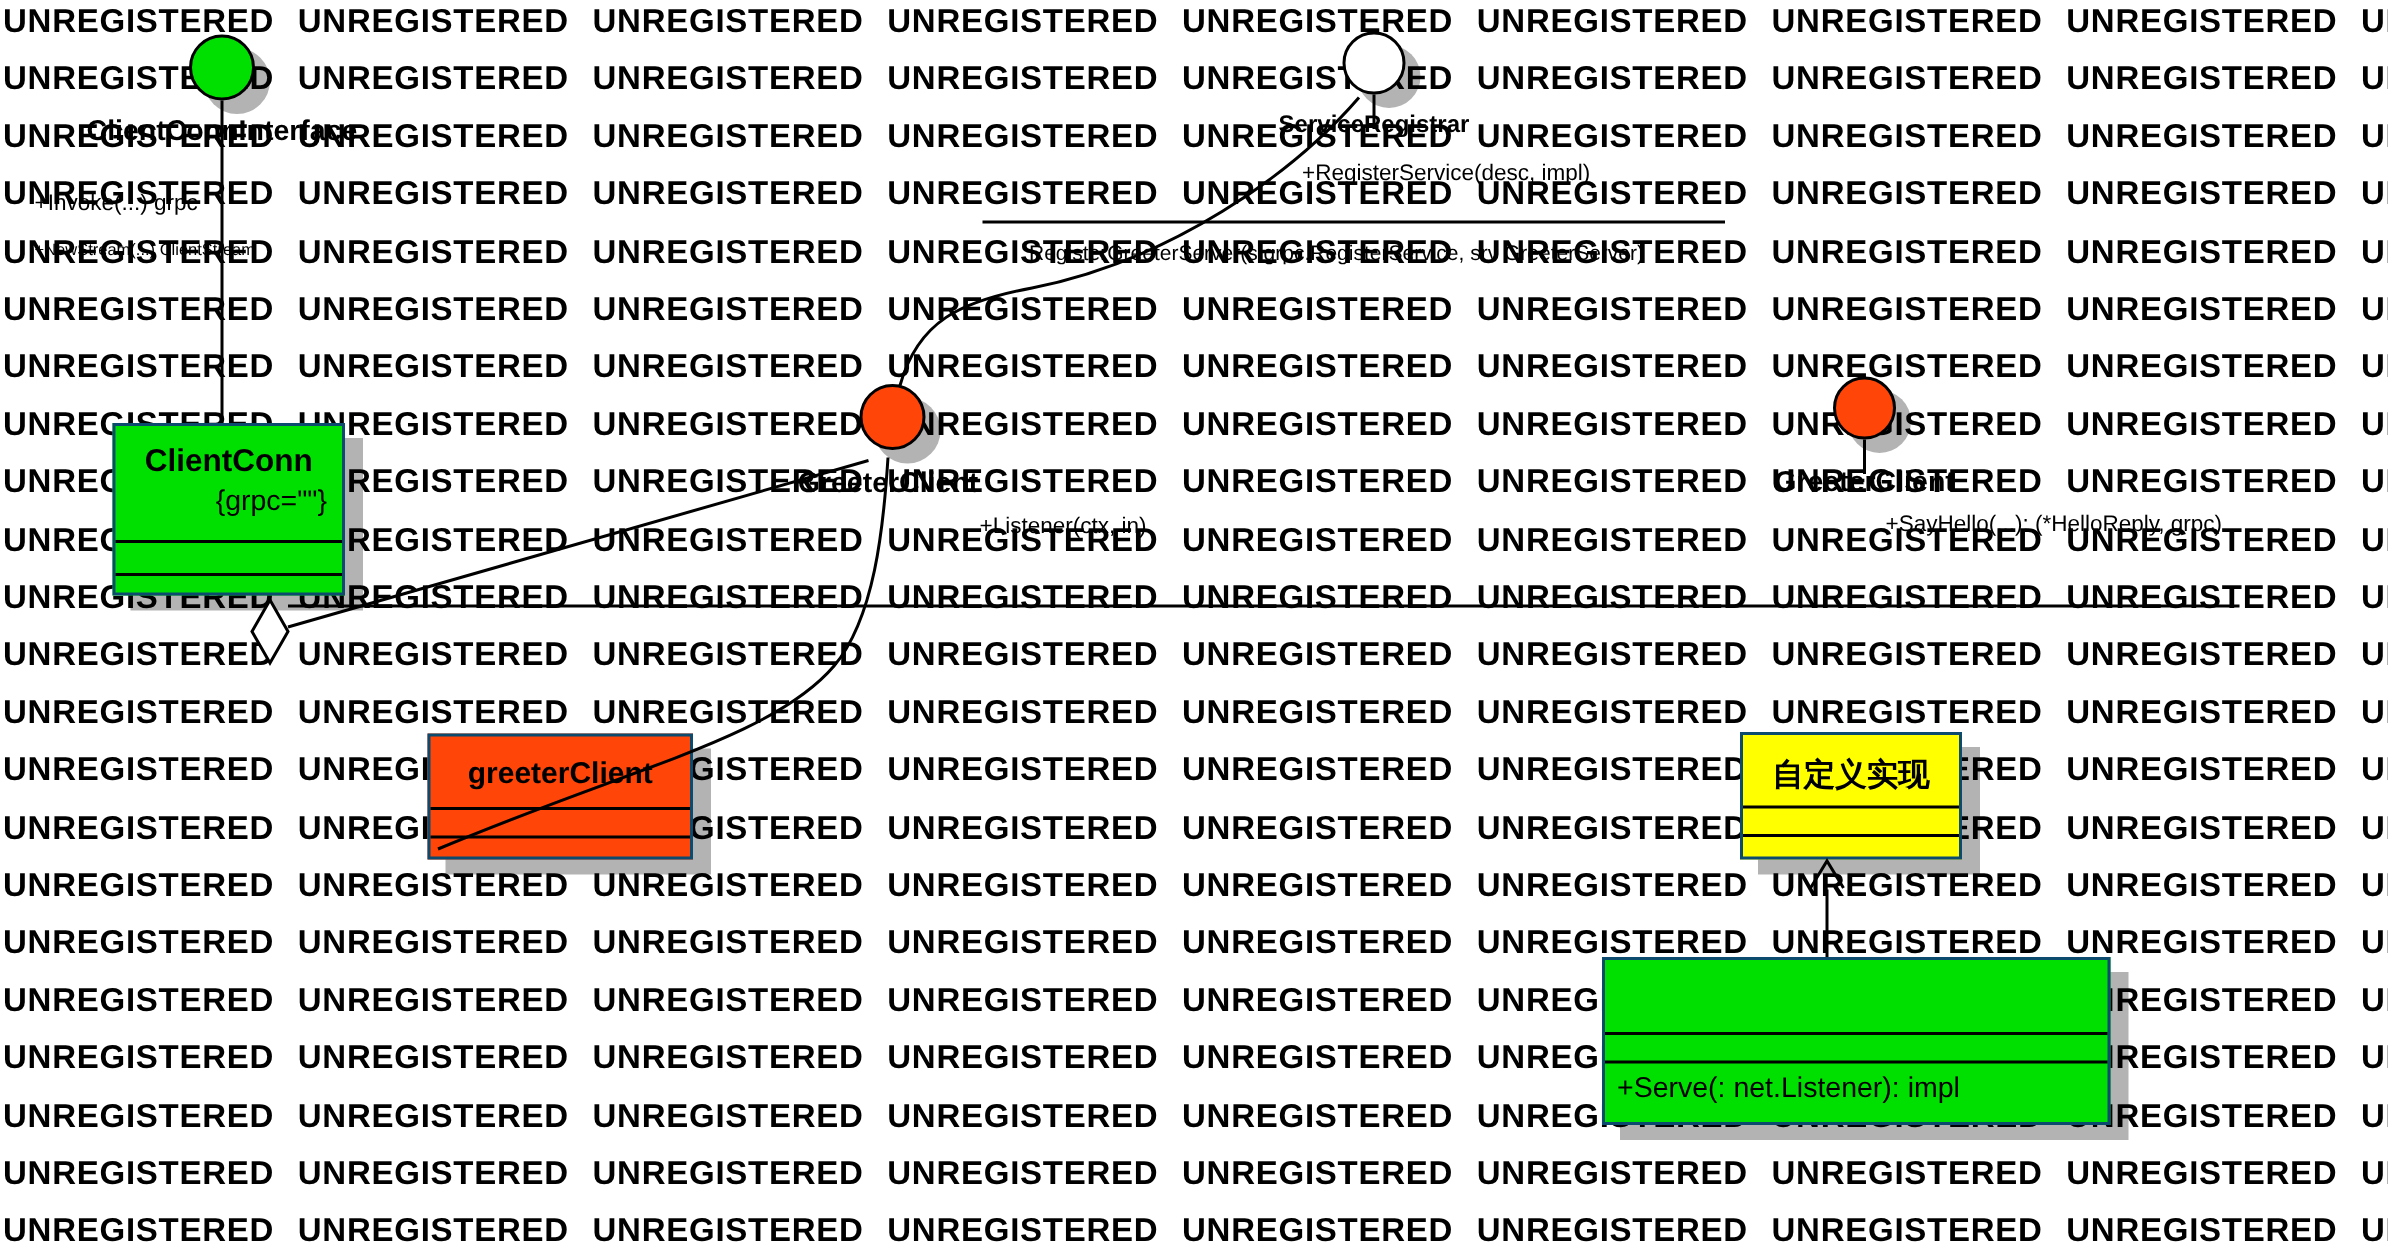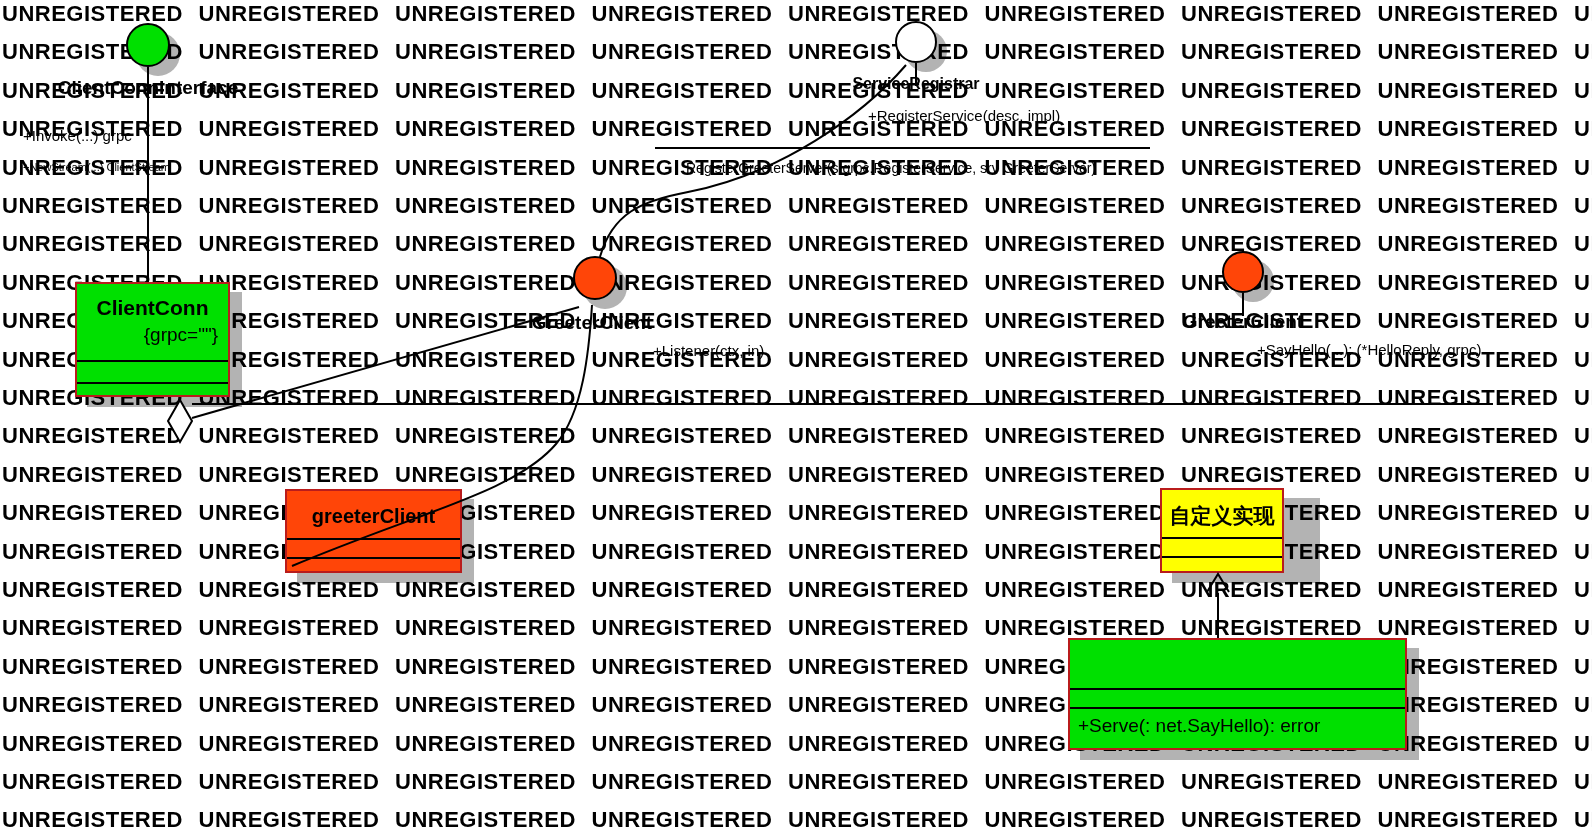--- a/index.html
+++ b/index.html
@@ -2,21 +2,21 @@
 <html><head>
 <meta charset="utf-8">
 <style>
   html,body{margin:0;padding:0;background:#ffffff;}
   #stage{position:relative;width:1592px;height:832px;overflow:hidden;
          font-family:"Liberation Sans",sans-serif;background:#ffffff;}
   .wm-word{position:absolute;font-weight:bold;font-size:22px;letter-spacing:0.5px;
            color:#000;white-space:nowrap;line-height:1;}
   .shadow-rect{position:absolute;}
   .shadow-circle{position:absolute;border-radius:50%;}
-  .uml-box{position:absolute;border:2px solid #b91c1c;box-sizing:border-box;}
+  .uml-box{position:absolute;border:2px solid #0c4a6e;box-sizing:border-box;}
   .uml-sep{position:absolute;left:0;width:100%;height:0;border-top:2px solid #000;}
   .uml-title{position:absolute;left:0;width:100%;text-align:center;font-weight:bold;color:#000;}
   .uml-sub{position:absolute;color:#000;}
   .iface-circle{position:absolute;border:2px solid #000;border-radius:50%;box-sizing:border-box;}
   .flabel{position:absolute;color:#000;white-space:nowrap;line-height:1.15;}
   .flabel.center{transform:translateX(-50%);}
   .flabel.bold{font-weight:bold;}
   svg{position:absolute;left:0;top:0;}
 </style>
 </head>
@@ -238,29 +238,29 @@
         <div class="uml-sep" style="top: 76px;"></div>
         <div class="uml-sep" style="top: 98px;"></div>
         <div class="uml-title" style="top: 12px; font-size: 21px;">ClientConn</div>
         <div class="uml-sub" style="top: 40px; right: 10px; font-size: 19px;">{grpc=""}</div>
       </div>
       <div class="uml-box" style="left: 285px; top: 489px; width: 177px; height: 84px; background: rgb(255, 69, 8);">
         <div class="uml-sep" style="top: 47px;"></div>
         <div class="uml-sep" style="top: 66px;"></div>
         <div class="uml-title" style="top: 14px; font-size: 20px;">greeterClient</div>
       </div>
-      <div class="uml-box" style="left: 1160px; top: 488px; width: 124px; height: 85px; background: rgb(255, 255, 0);">
+      <div class="uml-box" style="left: 1160px; top: 488px; width: 148px; height: 85px; background: rgb(255, 255, 0);">
         <div class="uml-sep" style="top: 47px;"></div>
         <div class="uml-sep" style="top: 66px;"></div>
         <div class="uml-title" style="top: 12px; font-size: 21px;">自定义实现</div>
       </div>
       <div class="uml-box" style="left: 1068px; top: 638px; width: 339px; height: 112px; background: rgb(0, 224, 0);">
         <div class="uml-sep" style="top: 48px;"></div>
         <div class="uml-sep" style="top: 67px;"></div>
-        <div class="uml-sub" style="top: 75px; left: 8px; font-size: 19px; white-space: nowrap;">+Serve(: net.SayHello): error</div>
+        <div class="uml-sub" style="top: 75px; left: 8px; font-size: 19px; white-space: nowrap;">+Serve(: net.Listener): impl</div>
       </div>
     </div>
   <div id="circle-layer">
       <div class="iface-circle" style="left: 126px; top: 23px; width: 44px; height: 44px; background: rgb(0, 224, 0);"></div>
       <div class="iface-circle" style="left: 895px; top: 21px; width: 42px; height: 42px; background: rgb(255, 255, 255);"></div>
       <div class="iface-circle" style="left: 573px; top: 256px; width: 44px; height: 44px; background: rgb(255, 69, 8);"></div>
       <div class="iface-circle" style="left: 1222px; top: 251px; width: 42px; height: 42px; background: rgb(255, 69, 8);"></div>
     </div>
   <svg id="connector-svg" width="1592" height="832" viewBox="0 0 1592 832">
       <path d="M148 67 L148 282" fill="none" stroke="#000000" stroke-width="2"></path>

